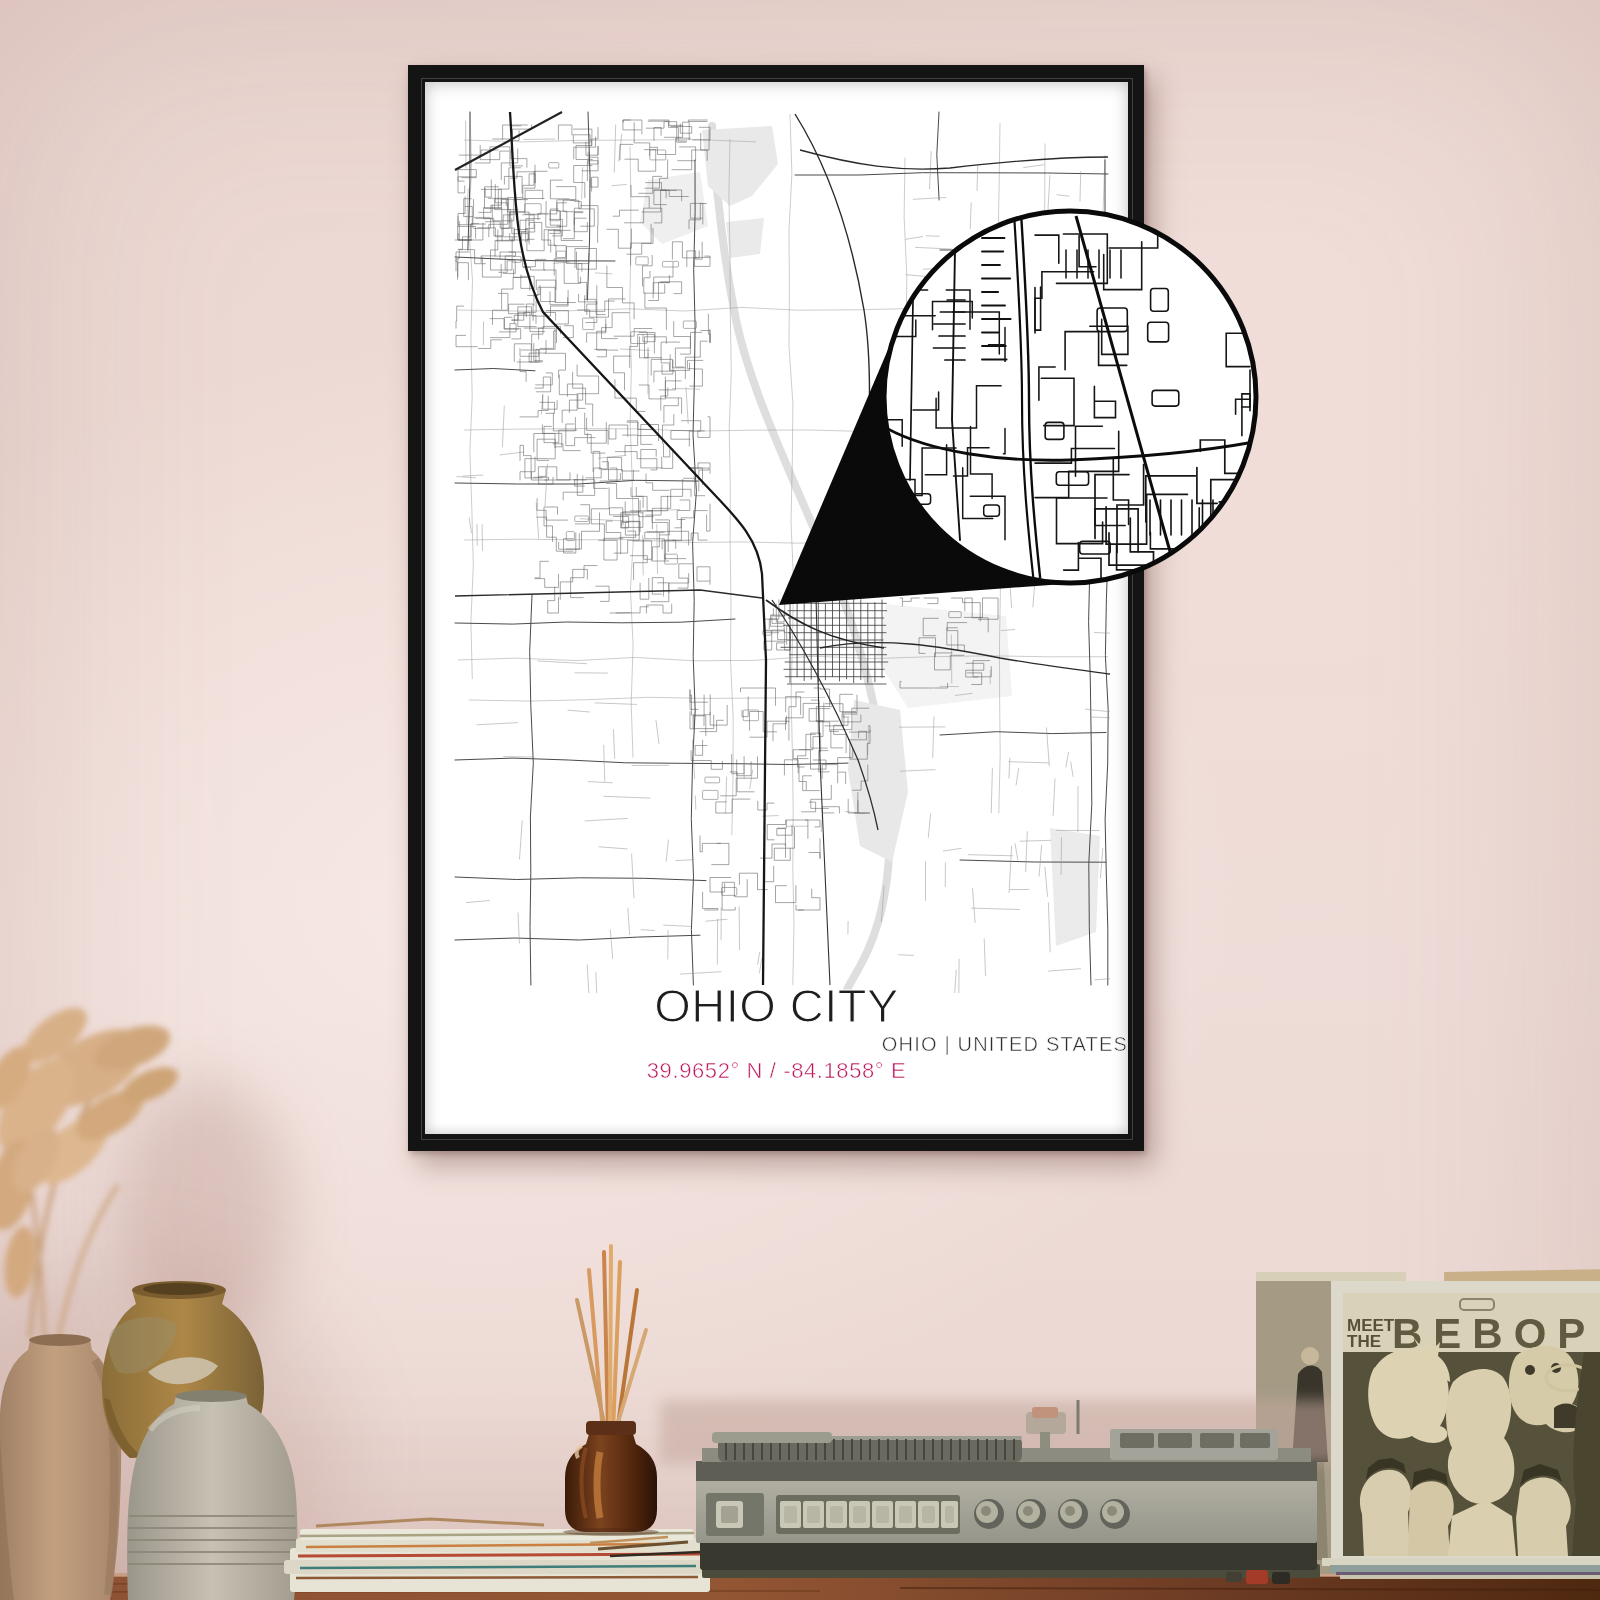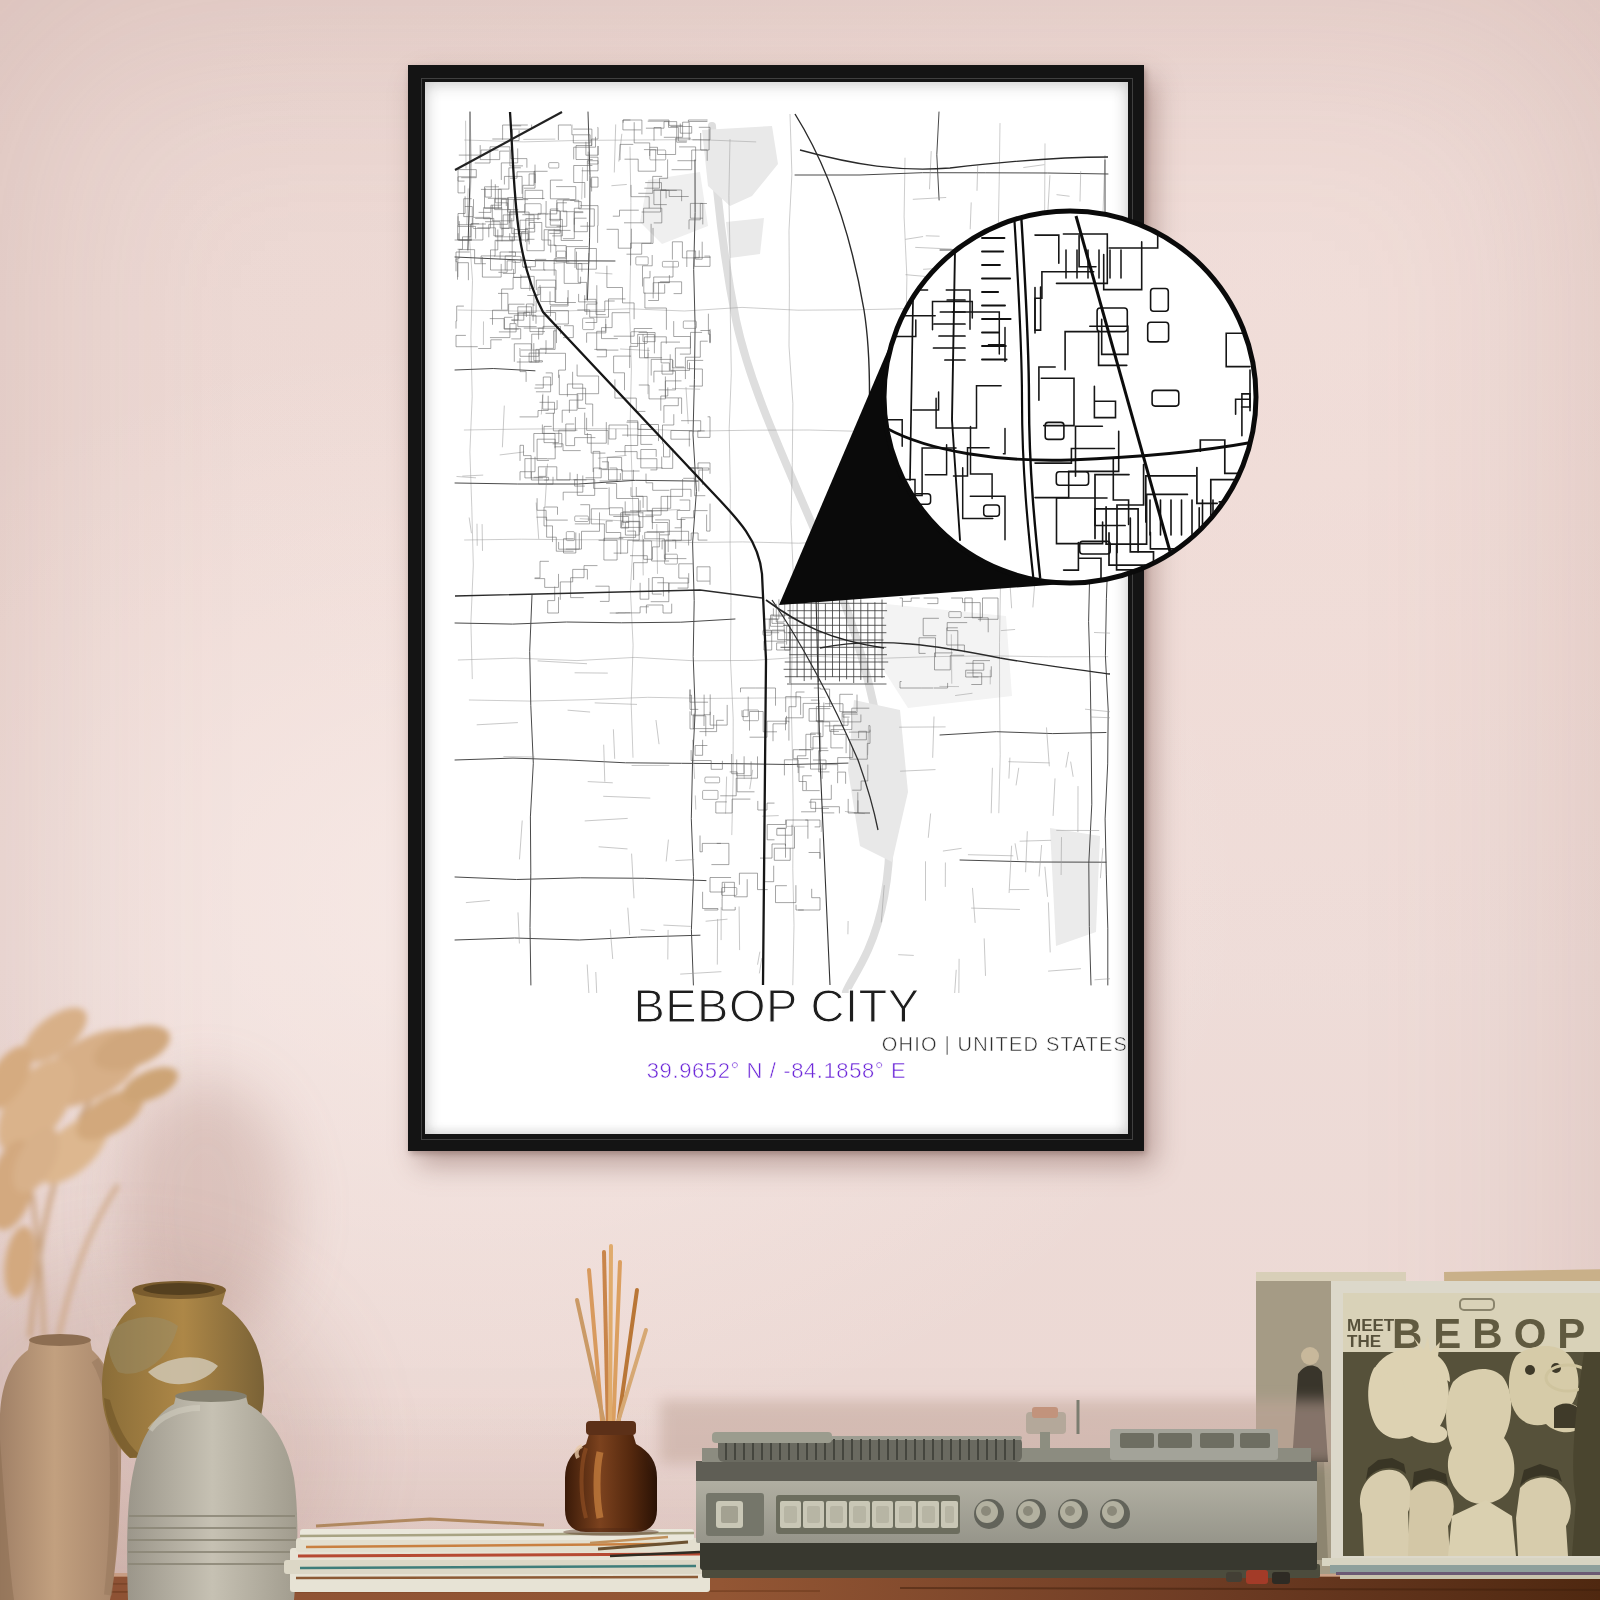--- a/index.html
+++ b/index.html
@@ -691,26 +691,26 @@
         <path d="M800,150 C855,165 900,172 950,168 C1010,161 1060,157 1108,157" fill="none" stroke="#2a2a2a" stroke-width="1.3"></path>
         <path d="M820,648 C880,636 940,646 1000,658 C1040,665 1080,670 1110,674" fill="none" stroke="#2a2a2a" stroke-width="1.3"></path>
         <path d="M455,596 L700,590 L762,598" fill="none" stroke="#2a2a2a" stroke-width="1.4"></path>
         <path d="M766,600 C800,625 830,640 884,648" fill="none" stroke="#222" stroke-width="1.6"></path>
         <path d="M772,600 C800,640 832,700 858,760 C868,788 874,810 878,830" fill="none" stroke="#2f2f2f" stroke-width="1.3"></path>
         <path d="M816,596 L820,760 L830,985" fill="none" stroke="#333" stroke-width="1.1"></path>
       </g>
 </svg>
 
 <div class="abs" style="left:425px;top:978px;width:703px;text-align:center;color:#1e1e1e;
- font-size:47px;letter-spacing:0.5px;-webkit-text-stroke:1.1px #ffffff;">BEBOP CITY</div>
+ font-size:47px;letter-spacing:0.5px;-webkit-text-stroke:1.1px #ffffff;">OHIO CITY</div>
 
 <div class="abs" style="left:425px;top:1033px;width:703px;text-align:right;color:#2e2e2e;
  font-size:20px;letter-spacing:1.2px;-webkit-text-stroke:0.5px #ffffff;">OHIO | UNITED STATES</div>
 
-<div class="abs" style="left:425px;top:1058px;width:703px;text-align:center;color:#6d28d9;
+<div class="abs" style="left:425px;top:1058px;width:703px;text-align:center;color:#be185d;
  font-size:22px;letter-spacing:0.6px;-webkit-text-stroke:0.5px #ffffff;">39.9652° N / -84.1858° E</div>
 
 <svg class="abs" style="left:770px;top:185px;" width="500" height="430" viewBox="770 185 500 430">
 
 <path d="M779,605 L898.9,324 L1083.7,582.5 Z" fill="#0a0a0a"></path>
 
 <circle cx="1070" cy="397" r="186" fill="#ffffff"></circle>
 <defs>
         <clipPath id="zc">
           <circle cx="1070" cy="397" r="184"></circle>

